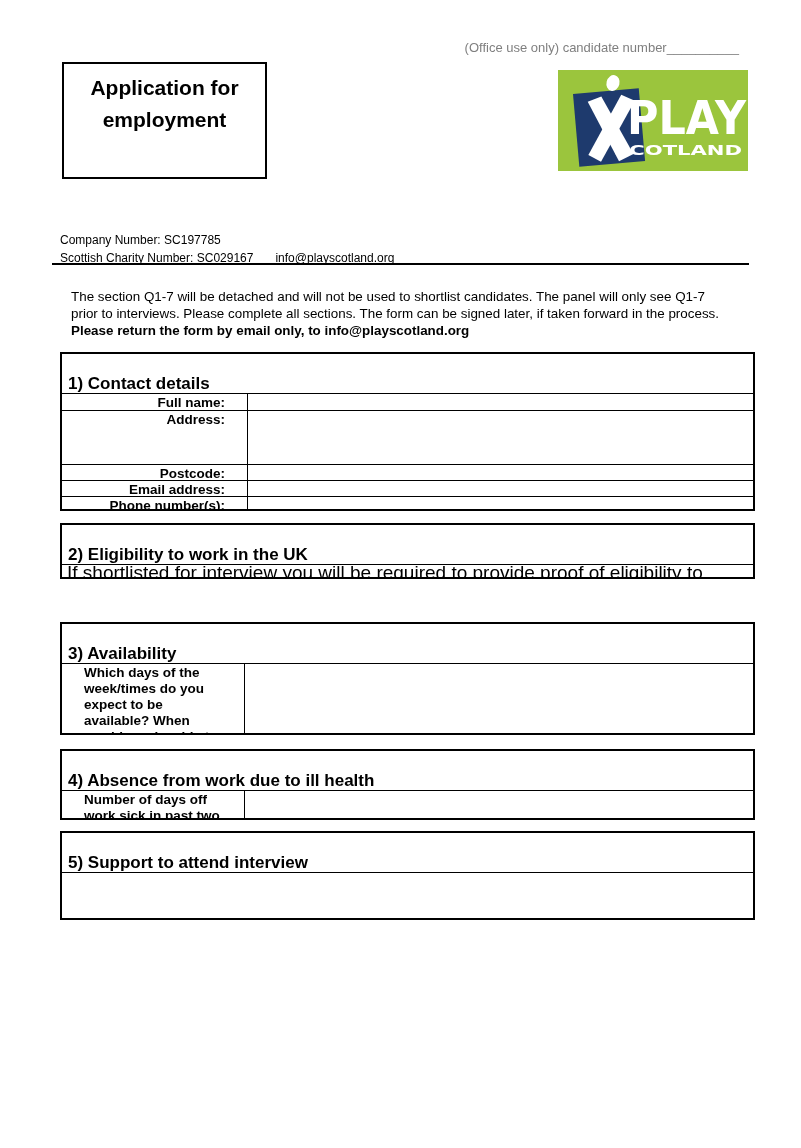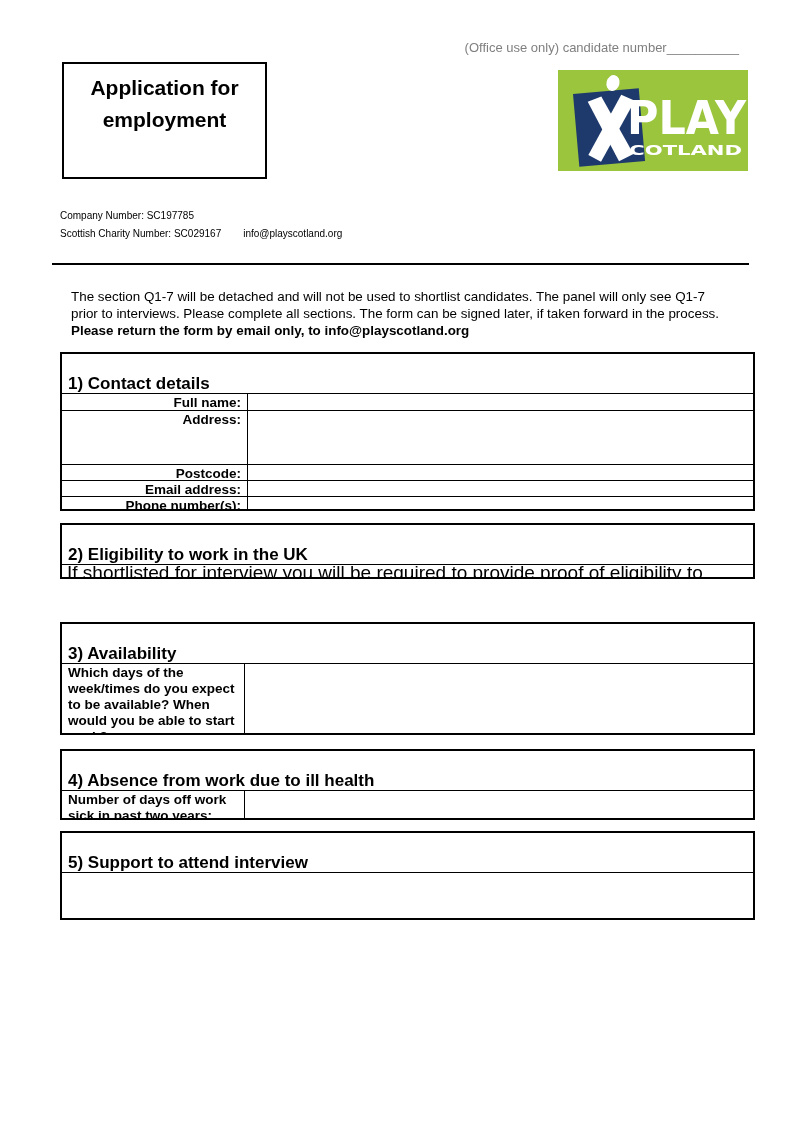--- a/index.html
+++ b/index.html
@@ -13,36 +13,36 @@
   }
 
   .title-box {
     position:absolute; left:62px; top:62px; width:205px; height:117px;
     border:2px solid #000; text-align:center; padding-top:8px;
   }
   .title-text { font-size:21px; font-weight:bold; line-height:32px; padding:0 14px; }
 
   .logo { position:absolute; left:558px; top:70px; width:190px; height:101px; }
 
-  .company { position:absolute; left:60px; top:207px; font-size:10px; line-height:17.5px; }
+  .company { position:absolute; left:60px; top:232px; font-size:12px; line-height:17.5px; }
   .company .email { margin-left:22px;margin-top:48px; }
 
   .rule { position:absolute; left:52px; top:263px; width:697px; border-top:2px solid #000; }
 
   .intro { position:absolute; left:59px; top:288px; width:700px; font-size:13.4px; line-height:17px;margin-left:12px; }
   .intro .bold { font-weight:bold; }
 
   .tbl { position:absolute; left:60px; width:695px; border:2px solid #000; background:#fff; }
   .tbl .hdr {
     font-size:17px; font-weight:bold; padding:1px 6px; height:19px;
     line-height:17px; overflow:hidden;margin-top:20px;
   }
   .tbl .row { display:flex; border-top:1.5px solid #000; overflow:hidden; }
   .tbl .lbl {
-    font-size:13.5px; font-weight:bold; line-height:16px; padding:1px 6px;
+    font-size:13.5px; font-weight:bold; line-height:16px; padding:1px 22px;
     border-right:1.5px solid #000; overflow:hidden;
   }
   .tbl .lbl.r { text-align:right; }
   .tbl .val { flex:1; background:#fff; }
   .tbl .note { font-size:19px; line-height:16px; padding:0 5px; border-top:1.5px solid #000; overflow:hidden; }
 </style>
 </head>
 <body>
 
 <div class="page">

